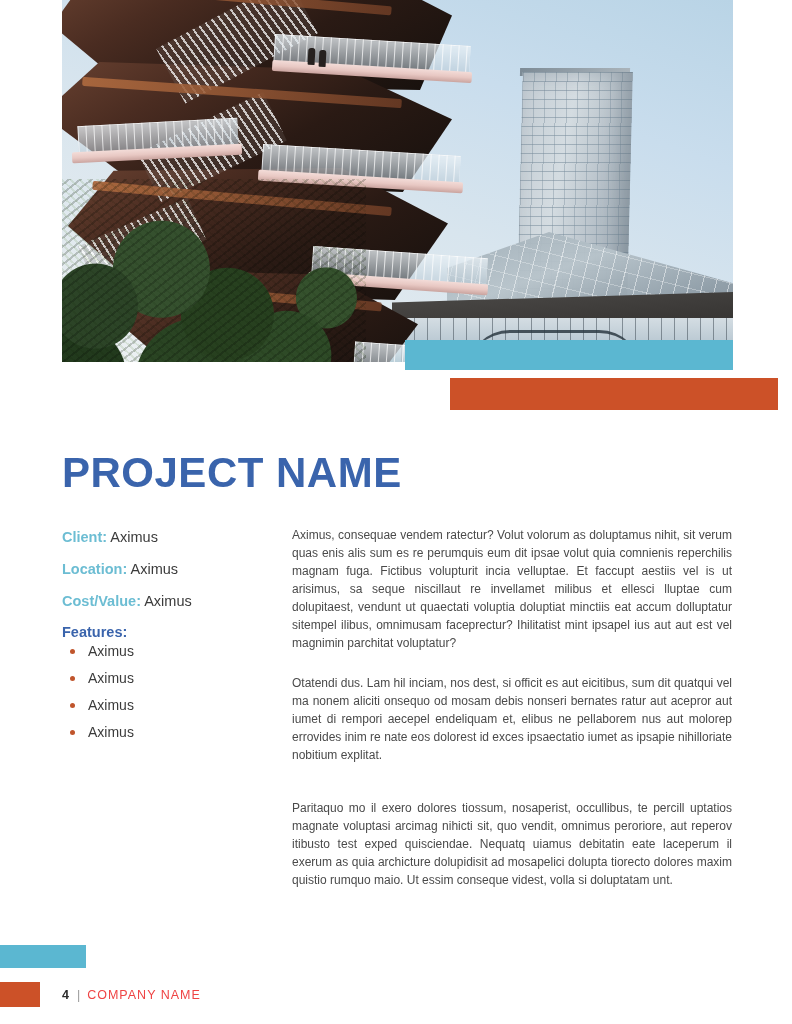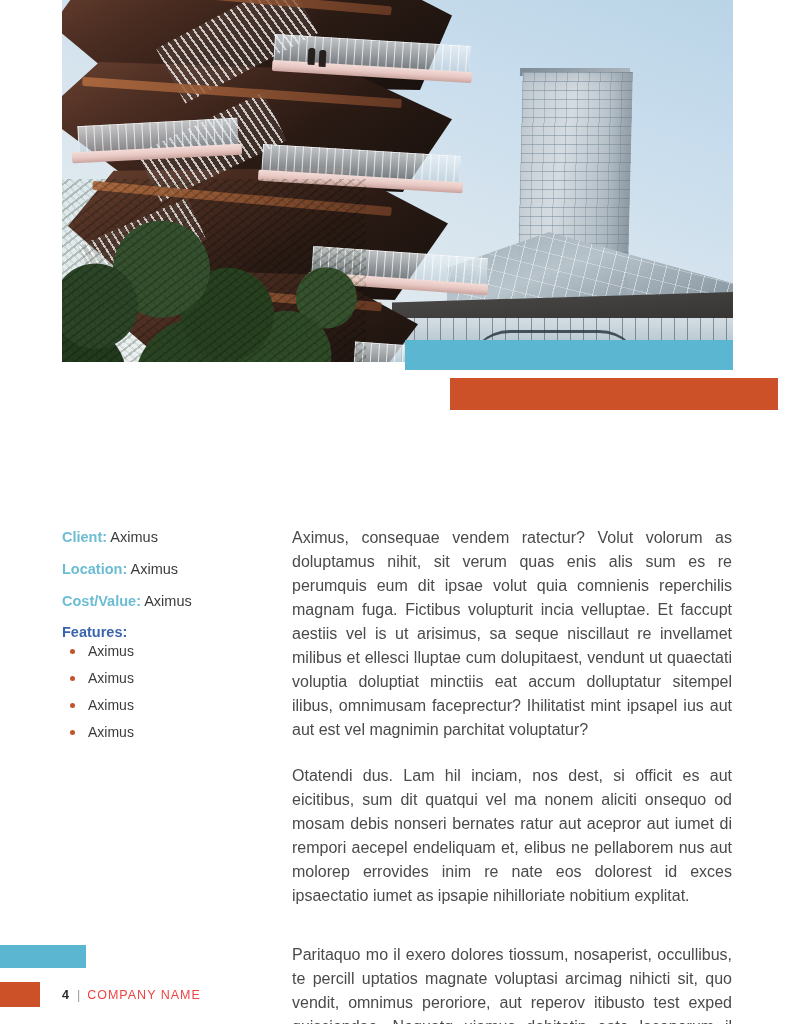--- a/index.html
+++ b/index.html
@@ -290,21 +290,21 @@
 
   
   .body-col {
     position: absolute;
     left: 292px;
     top: 526px;
     width: 440px;
   }
   .body-col p {
     margin: 0 0 22px 0;
-    font-size: 16px;
+    font-size: 12px;
     line-height: 1.50;
     color: #4a4a4a;
     text-align: justify;
     -webkit-hyphens: auto;
     hyphens: auto;
   }
   .body-col p:last-child { margin-bottom: 0; margin-top: 35px; }
 
   
   .footer-teal {
@@ -391,20 +391,21 @@
       </div>
 
       <div class="tree"></div>
       <div class="tree-tex"></div>
     </div>
   </div>
 
   <div class="teal-accent"></div>
   <div class="orange-accent"></div>
 
+  <h1 class="title">PROJECT NAME</h1>
 
   <div class="meta">
 
     <div class="meta-row">
       <span class="meta-label teal">Client:</span>
       <span class="meta-value">Aximus</span>
     </div>
 
     <div class="meta-row">
       <span class="meta-label teal">Location:</span>

